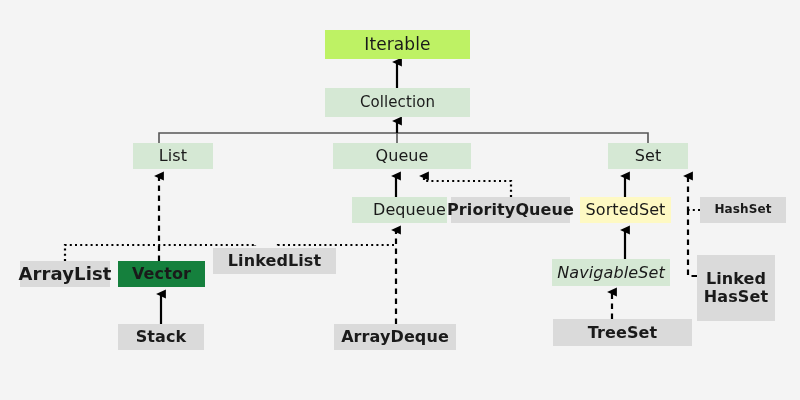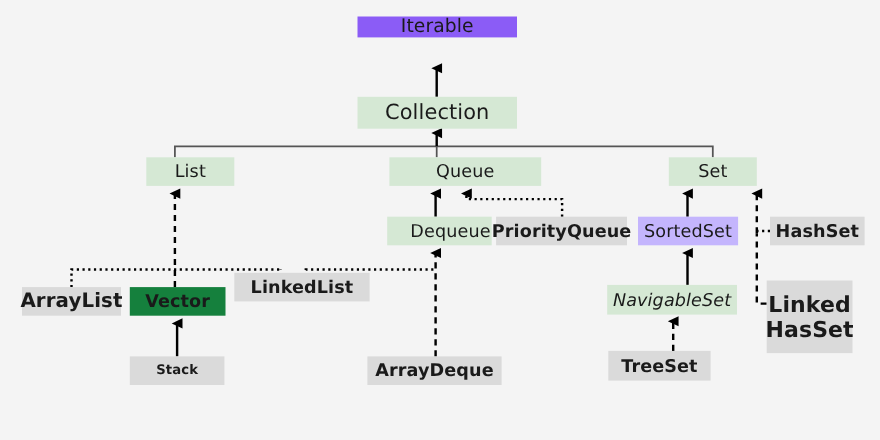--- a/index.html
+++ b/index.html
@@ -120,33 +120,33 @@
     <g>
       <line x1="161" y1="324" x2="161" y2="294" stroke="#000" stroke-width="2.2" marker-end="url(#arrowSolid)"></line>
     </g>
 
     <g>
       <line x1="396" y1="324" x2="396" y2="230" stroke="#000" stroke-width="2.2" stroke-dasharray="5.5,4.5" marker-end="url(#arrowSolid)"></line>
     </g>
   </svg>
 
   <div id="nodes">
-      <div class="node iface" style="left: 325px; top: 15px; width: 145px; height: 19px; font-size: 17px; background: #8b5cf6;">Iterable</div>
-      <div class="node iface" style="left: 325px; top: 88px; width: 145px; height: 29px; font-size: 19px; background: rgb(213, 232, 212);">Collection</div>
+      <div class="node iface" style="left: 325px; top: 30px; width: 145px; height: 29px; font-size: 17px; background: #bef264;">Iterable</div>
+      <div class="node iface" style="left: 325px; top: 88px; width: 145px; height: 29px; font-size: 15px; background: rgb(213, 232, 212);">Collection</div>
       <div class="node iface" style="left: 115px; top: 143px; width: 80px; height: 26px; font-size: 16px; background: rgb(213, 232, 212); margin-left: 18px;">List</div>
-      <div class="node iface" style="left: 333px; top: 143px; width: 138px; height: 26px; font-size: 16px; background: rgb(213, 232, 212); margin-left: 21px;">Queue</div>
+      <div class="node iface" style="left: 333px; top: 143px; width: 138px; height: 26px; font-size: 16px; background: rgb(213, 232, 212);">Queue</div>
       <div class="node iface" style="left: 608px; top: 143px; width: 80px; height: 26px; font-size: 16px; background: rgb(213, 232, 212);">Set</div>
       <div class="node iface" style="left: 352px; top: 197px; width: 95px; height: 26px; font-size: 16px; background: rgb(213, 232, 212); padding-left: 20px;">Dequeue</div>
       <div class="node impl" style="left: 451px; top: 197px; width: 119px; height: 26px; font-size: 16px; background: rgb(218, 218, 218);">PriorityQueue</div>
-      <div class="node iface" style="left: 580px; top: 197px; width: 91px; height: 26px; font-size: 16px; background: #c4b5fd;">SortedSet</div>
-      <div class="node impl" style="left: 700px; top: 197px; width: 86px; height: 26px; font-size: 16px; background: rgb(218, 218, 218);">HashSet</div>
+      <div class="node iface" style="left: 580px; top: 197px; width: 91px; height: 26px; font-size: 16px; background: #fef9c3;">SortedSet</div>
+      <div class="node impl" style="left: 700px; top: 197px; width: 86px; height: 26px; font-size: 12px; background: rgb(218, 218, 218);">HashSet</div>
       <div class="node impl" style="left: 20px; top: 261px; width: 90px; height: 26px; font-size: 18px; background: rgb(218, 218, 218);">ArrayList</div>
       <div class="node impl" style="left: 118px; top: 261px; width: 87px; height: 26px; font-size: 16px; background: #15803d;">Vector</div>
       <div class="node impl" style="left: 213px; top: 248px; width: 123px; height: 26px; font-size: 16px; background: rgb(218, 218, 218);">LinkedList</div>
       <div class="node iface" style="left: 552px; top: 259px; width: 118px; height: 27px; font-size: 16px; background: rgb(213, 232, 212); font-style: italic;">NavigableSet</div>
-      <div class="node impl" style="left: 697px; top: 255px; width: 78px; height: 66px; font-size: 20px; background: rgb(218, 218, 218);">Linked
+      <div class="node impl" style="left: 697px; top: 255px; width: 78px; height: 66px; font-size: 16px; background: rgb(218, 218, 218);">Linked
 HasSet</div>
-      <div class="node impl" style="left: 118px; top: 324px; width: 86px; height: 26px; font-size: 12px; background: rgb(218, 218, 218);">Stack</div>
+      <div class="node impl" style="left: 118px; top: 324px; width: 86px; height: 26px; font-size: 16px; background: rgb(218, 218, 218);">Stack</div>
       <div class="node impl" style="left: 334px; top: 324px; width: 122px; height: 26px; font-size: 16px; background: rgb(218, 218, 218);">ArrayDeque</div>
-      <div class="node impl" style="left: 553px; top: 319px; width: 93px; height: 27px; font-size: 16px; background: rgb(218, 218, 218);">TreeSet</div>
+      <div class="node impl" style="left: 553px; top: 319px; width: 139px; height: 27px; font-size: 16px; background: rgb(218, 218, 218);">TreeSet</div>
     </div>
 
 </div>
 
 </body></html>

